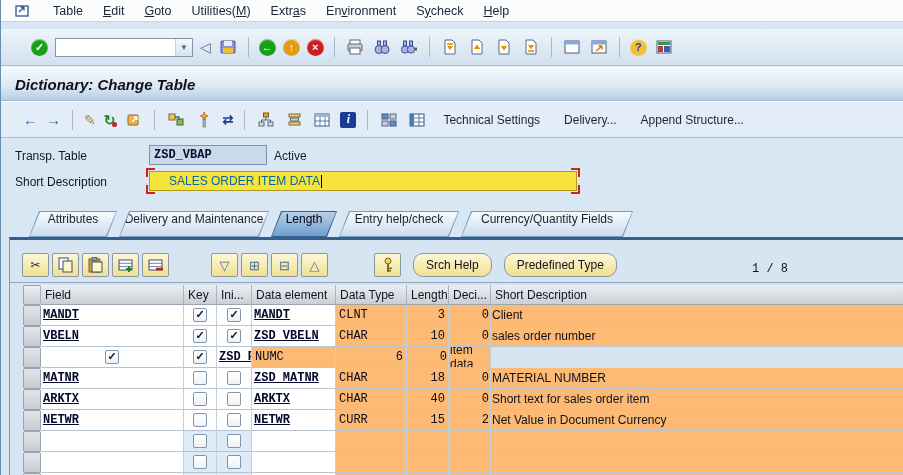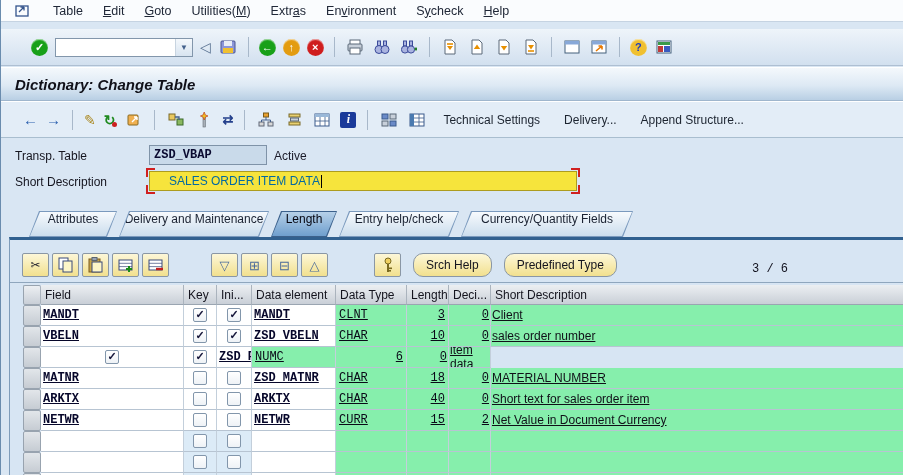--- a/index.html
+++ b/index.html
@@ -89,21 +89,21 @@
   
   .tgrid{position:absolute;left:13px;top:45px;width:890px;}
   .trow{display:grid;grid-template-columns:18px 143px 33px 35px 84px 71px 42px 42px 1fr;height:21px;}
   .thead{height:20px;}
   .c{border-right:1px solid #c3cfdb;border-bottom:1px solid #b7c4d2;display:flex;align-items:center;
     overflow:hidden;box-sizing:border-box;}
   .thead .c{background:linear-gradient(#eceff2,#c9cfd7);border-right:1px solid #aab3bd;
     border-bottom:1px solid #9aa5b1;color:#14141e;padding-left:4px;}
   .sel{background:linear-gradient(#e2e6ea,#c6ccd3);border:1px solid #98a3af;border-radius:2px;}
   .cw{background:#ffffff;}
-  .cblue{background:#86efac;text-decoration:underline;}
+  .cblue{background:#fdba74;}
   .cbcell{justify-content:center;}
   .trow.filled .cbcell{background:#ffffff;}
   .trow.empty .cbcell{background:#dcebf7;}
   .link{font-family:"Liberation Mono",monospace;font-weight:bold;font-size:12px;color:#06062a;
     text-decoration:underline;padding-left:2px;white-space:pre;}
   .mono{font-family:"Liberation Mono",monospace;font-size:12px;color:#0a0a18;padding-left:3px;}
   .num{justify-content:flex-end;padding-right:3px;padding-left:0;}
   .decn{justify-content:flex-end;padding-right:1px;padding-left:0;}
   .sdcell{padding-left:1px;font-size:12px;color:#101018;}
   .checkbox{width:12px;height:12px;background:linear-gradient(#ffffff,#eef2f6);border:1px solid #8296ab;
@@ -416,21 +416,21 @@
           </svg>
       </div>
       <div class="gsp3"></div>
       <div class="tbtn">
           <span>Srch Help</span>
         </div>
       <div class="gsp3"></div>
       <div class="tbtn">
           <span>Predefined Type</span>
         </div>
-      <span class="pagepos">3 / 6</span>
+      <span class="pagepos">1 / 8</span>
     </div>
 
     <div class="tgrid">
 
       <div class="trow thead">
         <div class="c sel"></div>
         <div class="c">Field</div>
         <div class="c">Key</div>
         <div class="c">Ini...</div>
         <div class="c">Data element</div>

